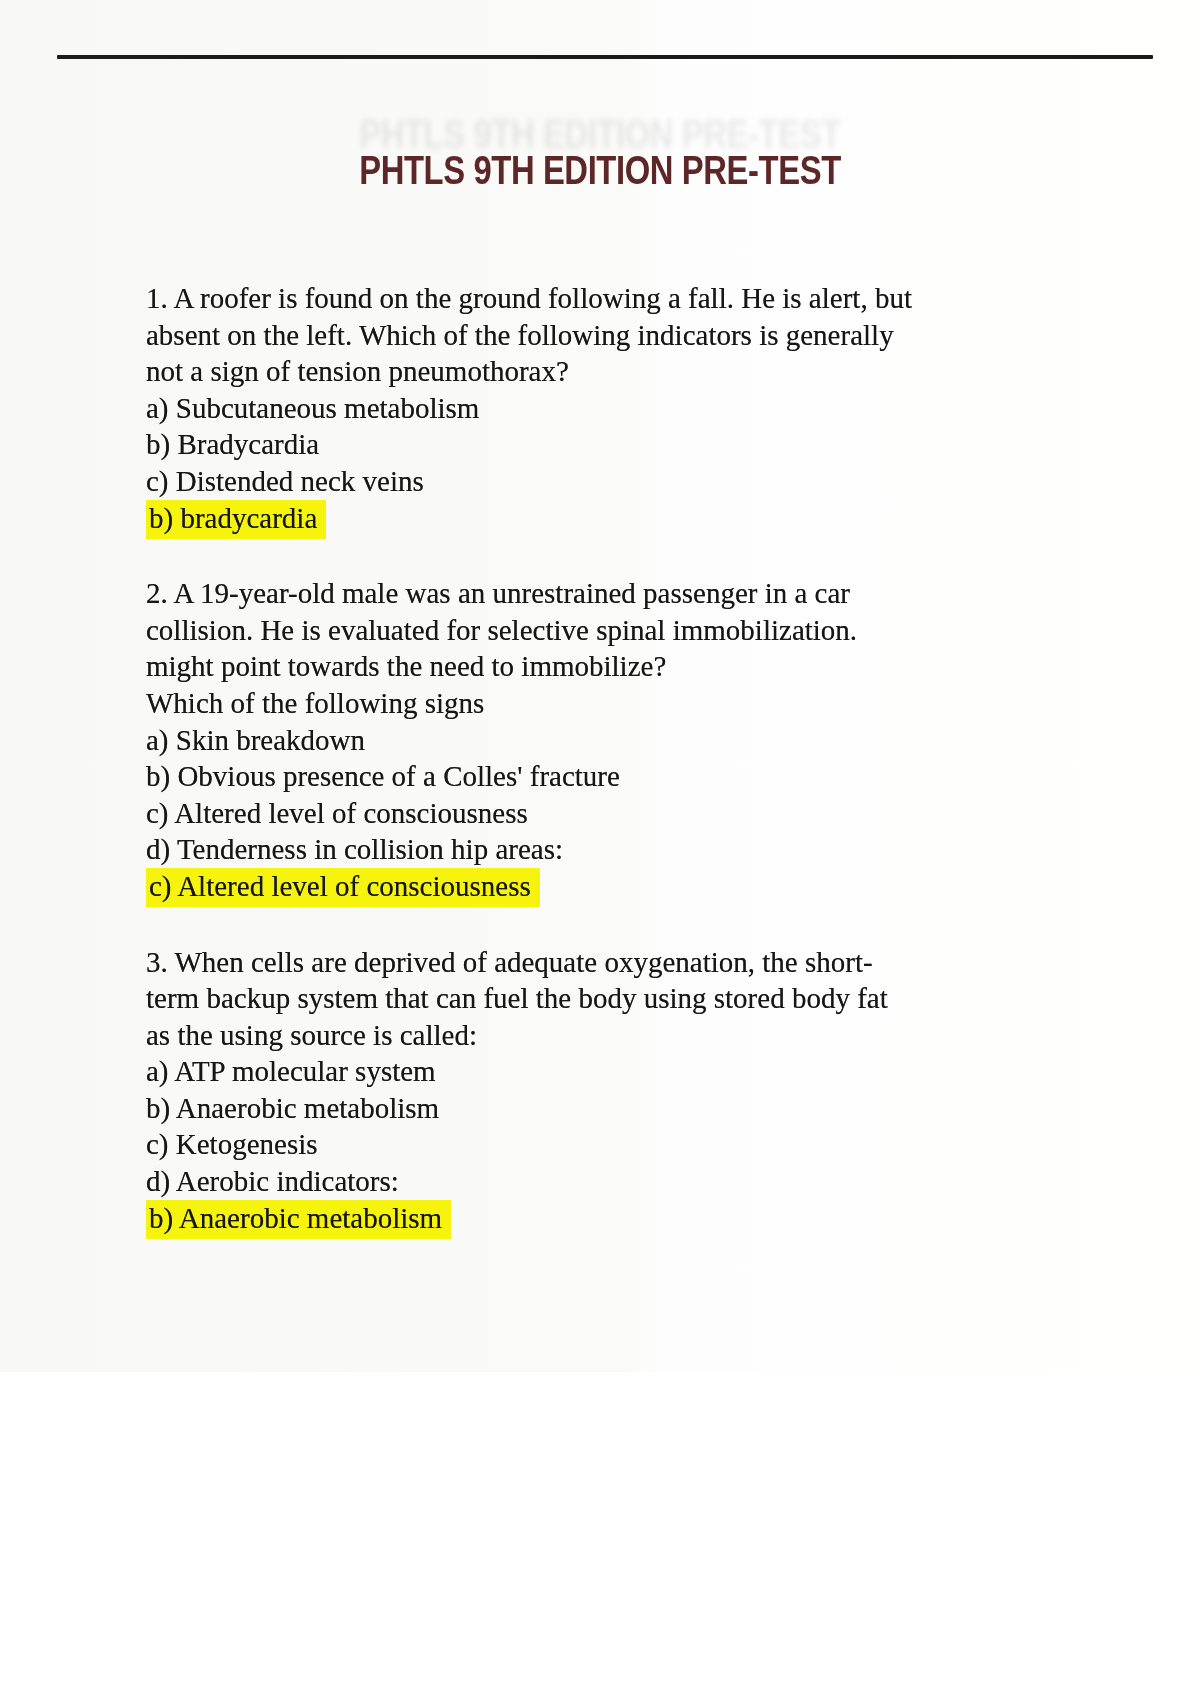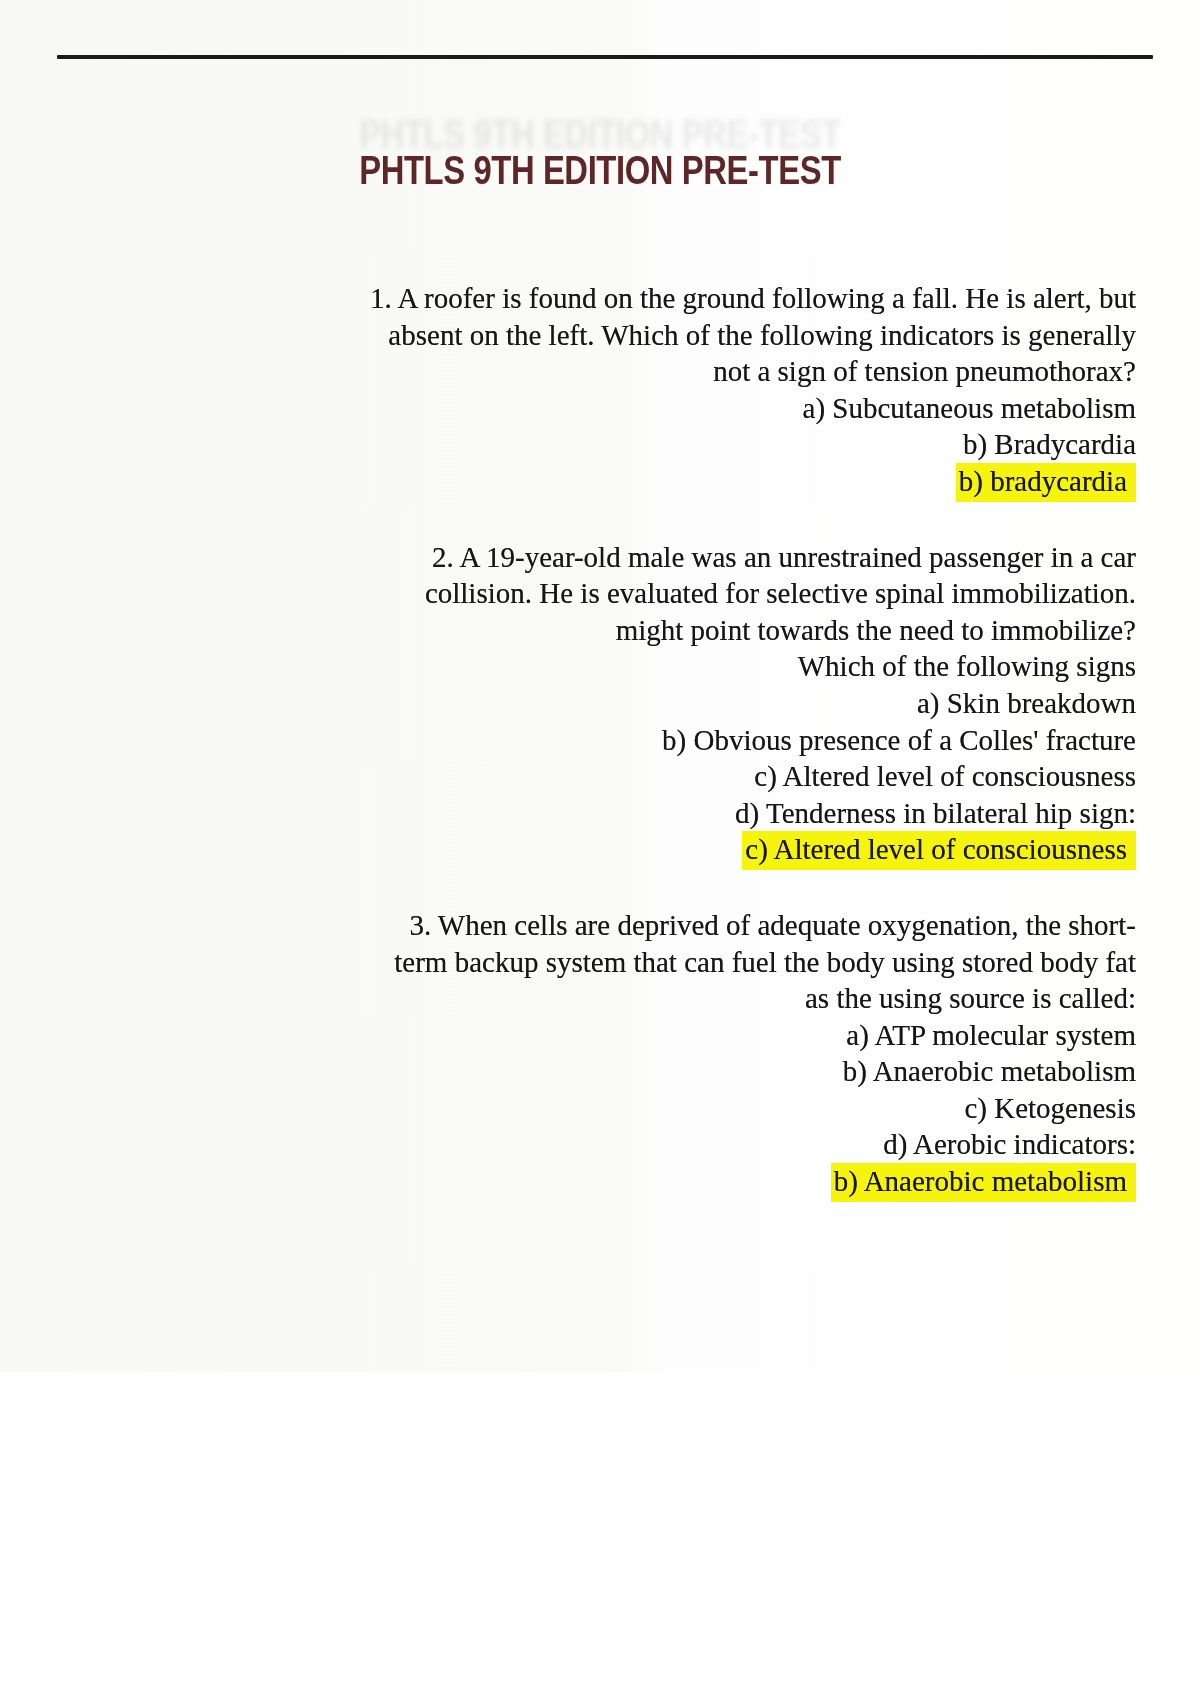--- a/index.html
+++ b/index.html
@@ -28,21 +28,21 @@
   .title-ghost {
     top:112px;
     color:#555; opacity:0.12; filter: blur(3px);
   }
 
   .content {
     position:absolute; left:146px; top:280px; width:990px;
     font-size:29px; line-height:36.6px;
     text-shadow: 0 0 0.5px rgba(20,20,20,0.65);
   }
-  .question { margin:0 0 39px 0; padding:0;text-align:right; }
+  .question { margin:0 0 39px 0; padding:0; }
   .qline { white-space:nowrap; }
   .hl {
     background: var(--hl, #f6f40c);
     padding: 2px 9px 5px 3px;
   }
 </style>
 </head>
 <body>
 
 <div class="page">
@@ -55,32 +55,33 @@
   </div>
 
   <div class="content">
 
     <section class="question">
       <div class="qline">1. A roofer is found on the ground following a fall. He is alert, but</div>
       <div class="qline">absent on the left. Which of the following indicators is generally</div>
       <div class="qline">not a sign of tension pneumothorax?</div>
       <div class="qline">a) Subcutaneous metabolism</div>
       <div class="qline">b) Bradycardia</div>
+      <div class="qline">c) Distended neck veins</div>
       <div class="qline"><span class="hl">b) bradycardia</span></div>
     </section>
 
     <section class="question">
       <div class="qline">2. A 19-year-old male was an unrestrained passenger in a car</div>
       <div class="qline">collision. He is evaluated for selective spinal immobilization.</div>
       <div class="qline">might point towards the need to immobilize?</div>
       <div class="qline">Which of the following signs</div>
       <div class="qline">a) Skin breakdown</div>
       <div class="qline">b) Obvious presence of a Colles' fracture</div>
       <div class="qline">c) Altered level of consciousness</div>
-      <div class="qline">d) Tenderness in bilateral hip sign:</div>
+      <div class="qline">d) Tenderness in collision hip areas:</div>
       <div class="qline"><span class="hl">c) Altered level of consciousness</span></div>
     </section>
 
     <section class="question">
       <div class="qline">3. When cells are deprived of adequate oxygenation, the short-</div>
       <div class="qline">term backup system that can fuel the body using stored body fat</div>
       <div class="qline">as the using source is called:</div>
       <div class="qline">a) ATP molecular system</div>
       <div class="qline">b) Anaerobic metabolism</div>
       <div class="qline">c) Ketogenesis</div>

